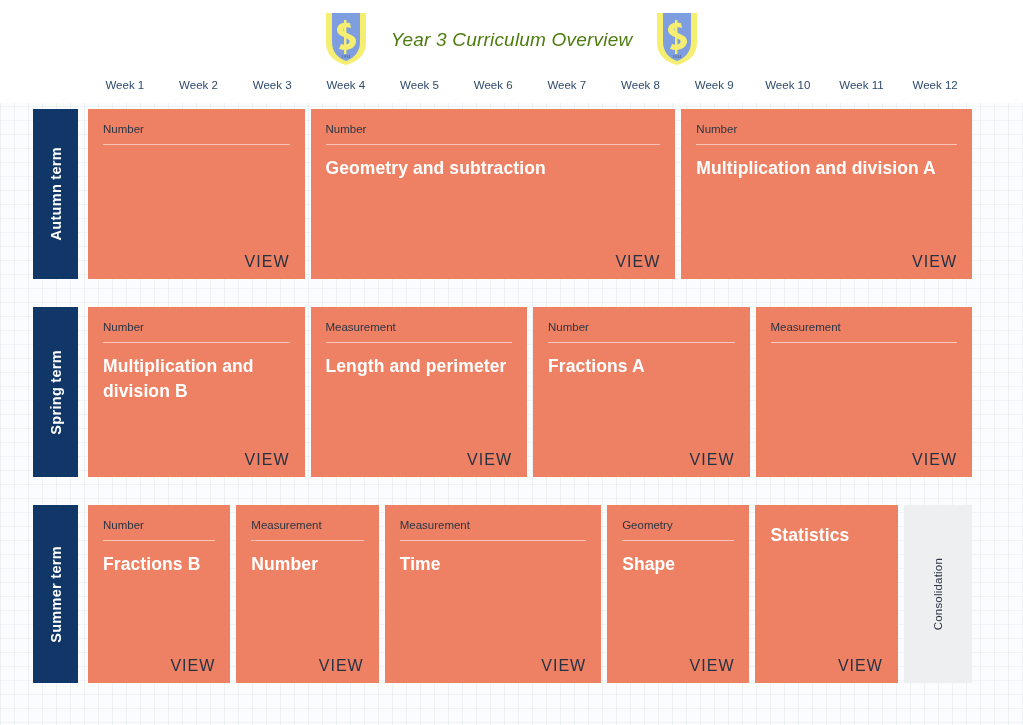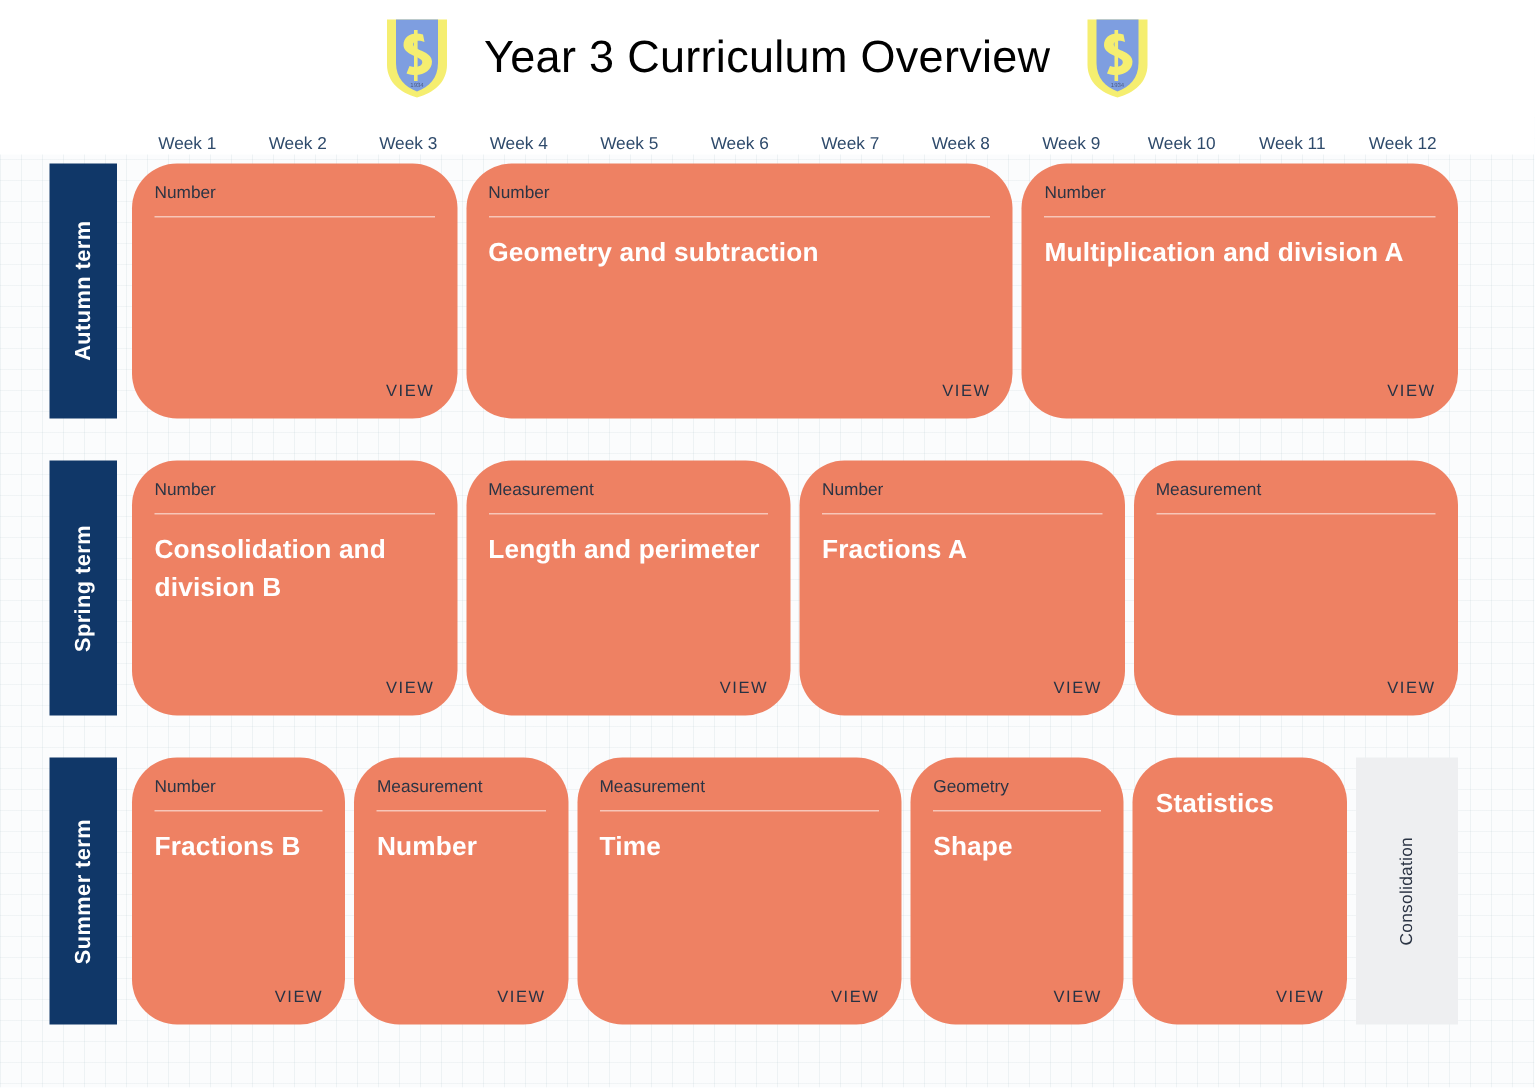--- a/index.html
+++ b/index.html
@@ -26,26 +26,27 @@
     display: flex;
     align-items: center;
     justify-content: center;
     gap: 22px;
     background: #ffffff;
   }
 
   .crest { width: 46px; height: 56px; flex: 0 0 auto; display: block; }
 
   .page-title {
-    font-size: 30px;
+    font-size: 19px;
     font-weight: 400;
-    color: #000000;
+    color: #4d7c0f;
     letter-spacing: 0.2px;
     white-space: nowrap;
     line-height: 1;
+    font-style: italic;
   }
 
   
   .board {
     position: relative;
     width: 1023px;
     height: 647px;
     background:
       linear-gradient(to right, rgba(190,205,215,0.22) 1px, transparent 1px) 0 0 / 14px 14px,
       linear-gradient(to bottom, rgba(190,205,215,0.18) 1px, transparent 1px) 0 0 / 14px 14px,
@@ -57,21 +58,21 @@
     position: absolute;
     left: 0; top: 0;
     width: 1023px;
     height: 25px;
     background: #ffffff;
     z-index: 3;
   }
 
   .weeks-inner {
     position: absolute;
-    left: 88px; top: 11px;
+    left: 88px; top: 0;
     width: 884px; height: 25px;
     display: grid;
     grid-template-columns: repeat(12, 1fr);
   }
 
   .week-label {
     font-size: 11.5px;
     color: #2e4a6b;
     text-align: center;
     line-height: 14px;
@@ -120,21 +121,20 @@
   }
 
   
   .card {
     background: #ee8163;
     position: relative;
     padding: 13px 15px 0 15px;
     display: flex;
     flex-direction: column;
     overflow: hidden;
-    border-radius: 30px;
   }
 
   .card-category {
     font-size: 11.5px;
     color: #2b3444;
     line-height: 15px;
     padding-bottom: 7px;
     white-space: nowrap;
   }
 
@@ -151,21 +151,21 @@
     line-height: 25px;
     letter-spacing: 0.1px;
   }
 
   .card.no-category { padding-top: 18px; }
 
   .card-view {
     position: absolute;
     right: 15px;
     bottom: 11px;
-    font-size: 11px;
+    font-size: 16px;
     color: #263244;
     letter-spacing: 1px;
     line-height: 13px;
   }
 
   
   .consolidation {
     background: #eeeff1;
     display: flex;
     align-items: center;
@@ -253,21 +253,21 @@
           </div>
         </div>
         <div class="term-row spring">
           <div class="term-tab" style="top: 6px; height: 170px;">
             <span>Spring term</span>
           </div>
           <div class="cards-area" style="top: 6px; height: 170px;">
             <div class="card" style="grid-column: span 3;">
               <div class="card-category">Number</div>
               <div class="card-rule"></div>
-              <div class="card-title">Consolidation and division B</div>
+              <div class="card-title">Multiplication and division B</div>
               <div class="card-view">VIEW</div>
             </div>
             <div class="card" style="grid-column: span 3;">
               <div class="card-category">Measurement</div>
               <div class="card-rule"></div>
               <div class="card-title">Length and perimeter</div>
               <div class="card-view">VIEW</div>
             </div>
             <div class="card" style="grid-column: span 3;">
               <div class="card-category">Number</div>

